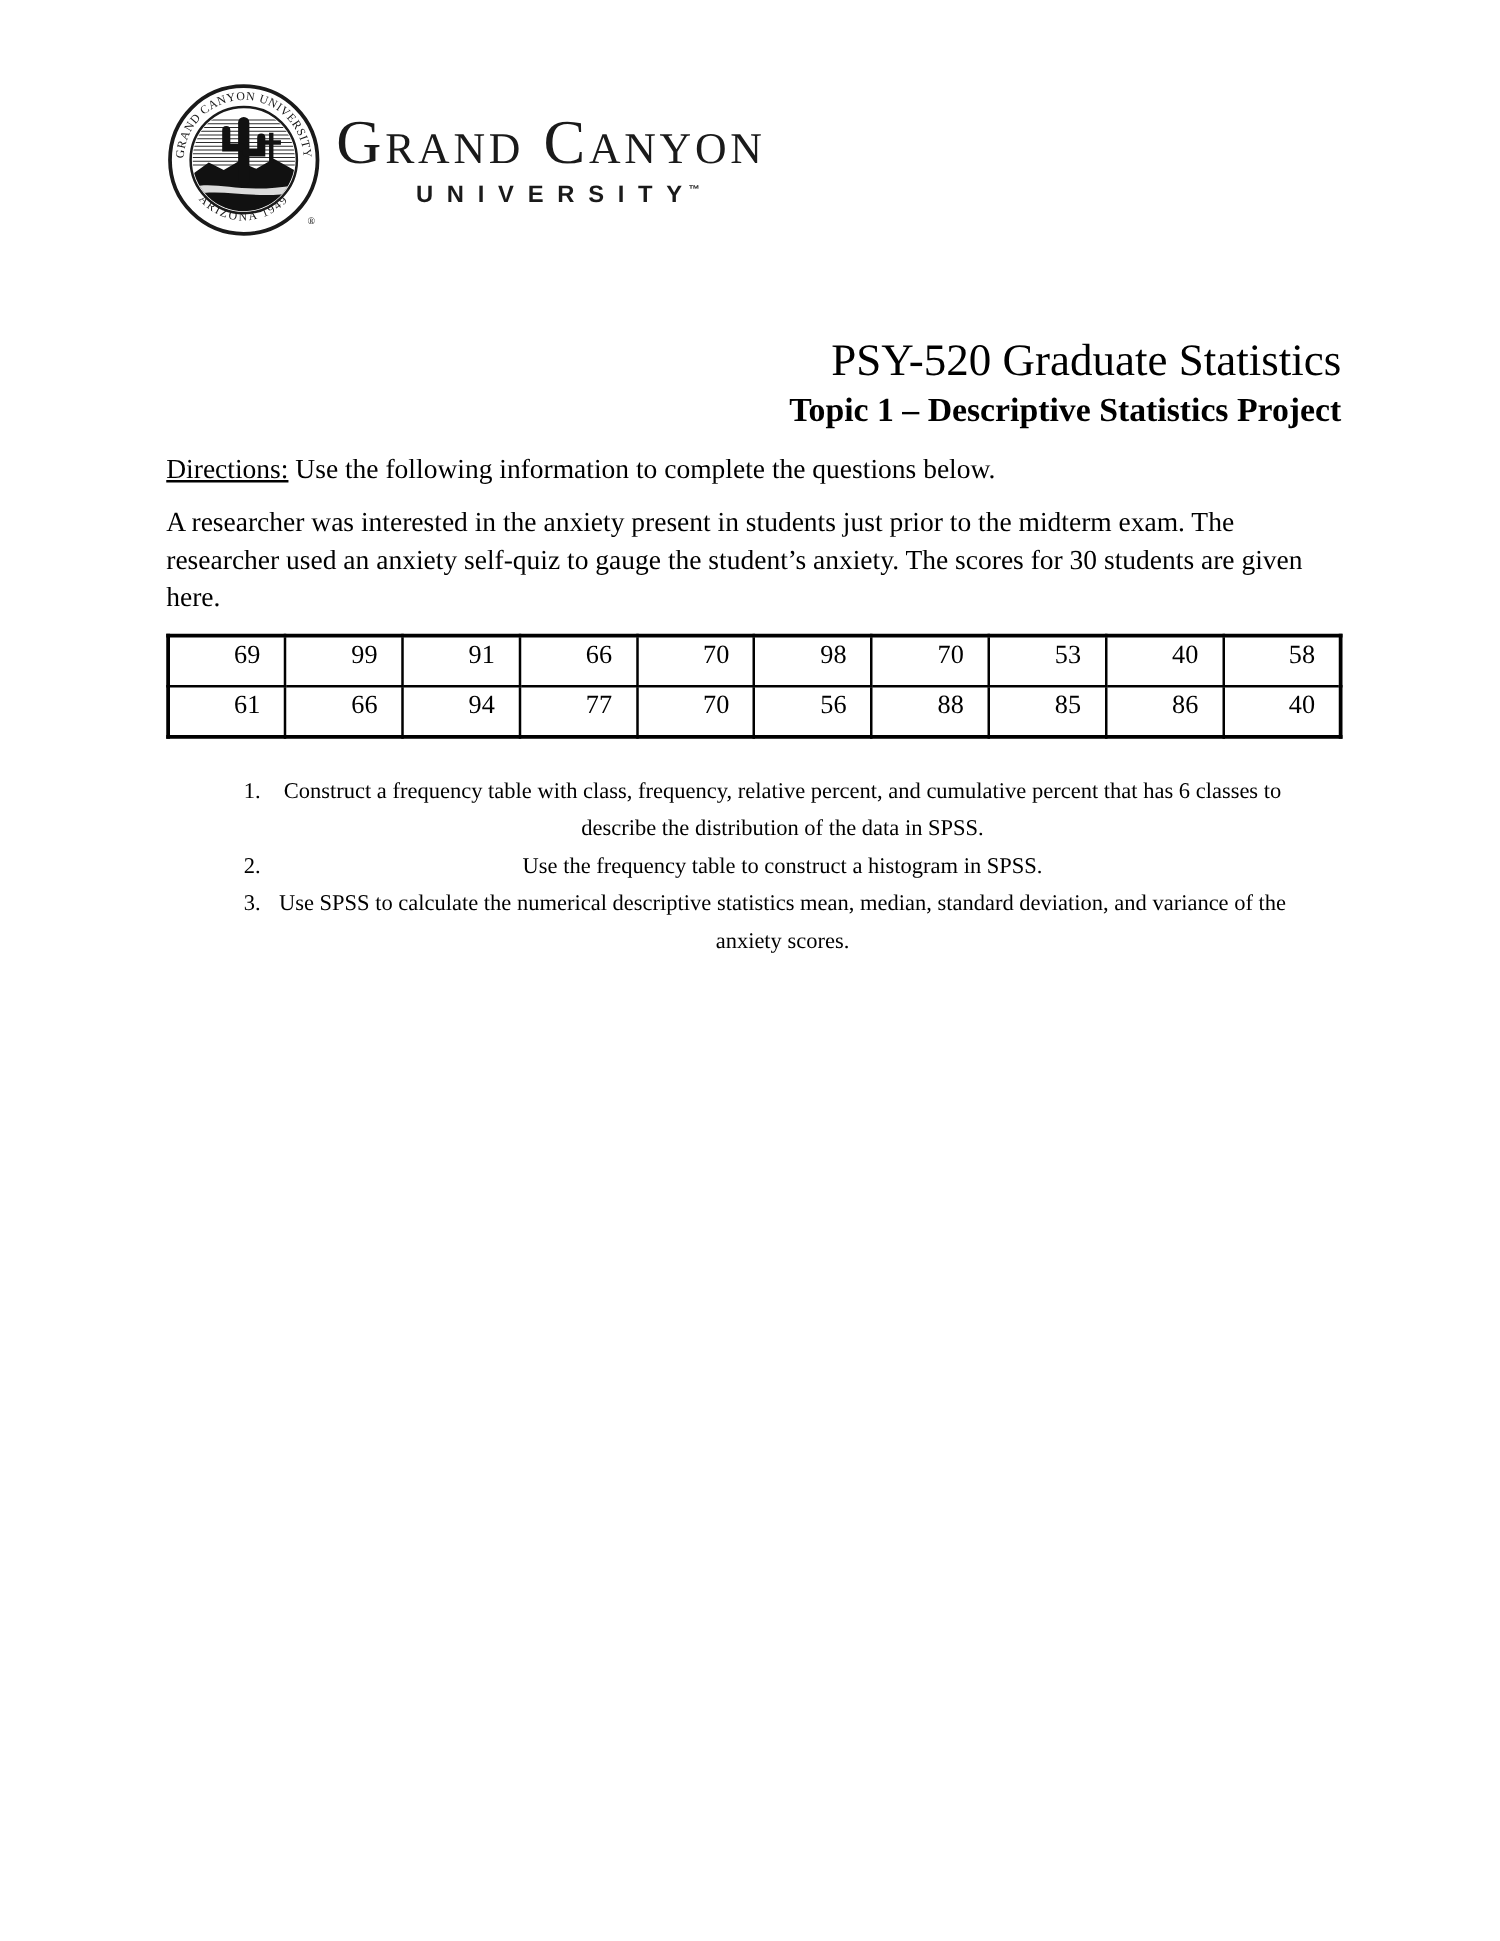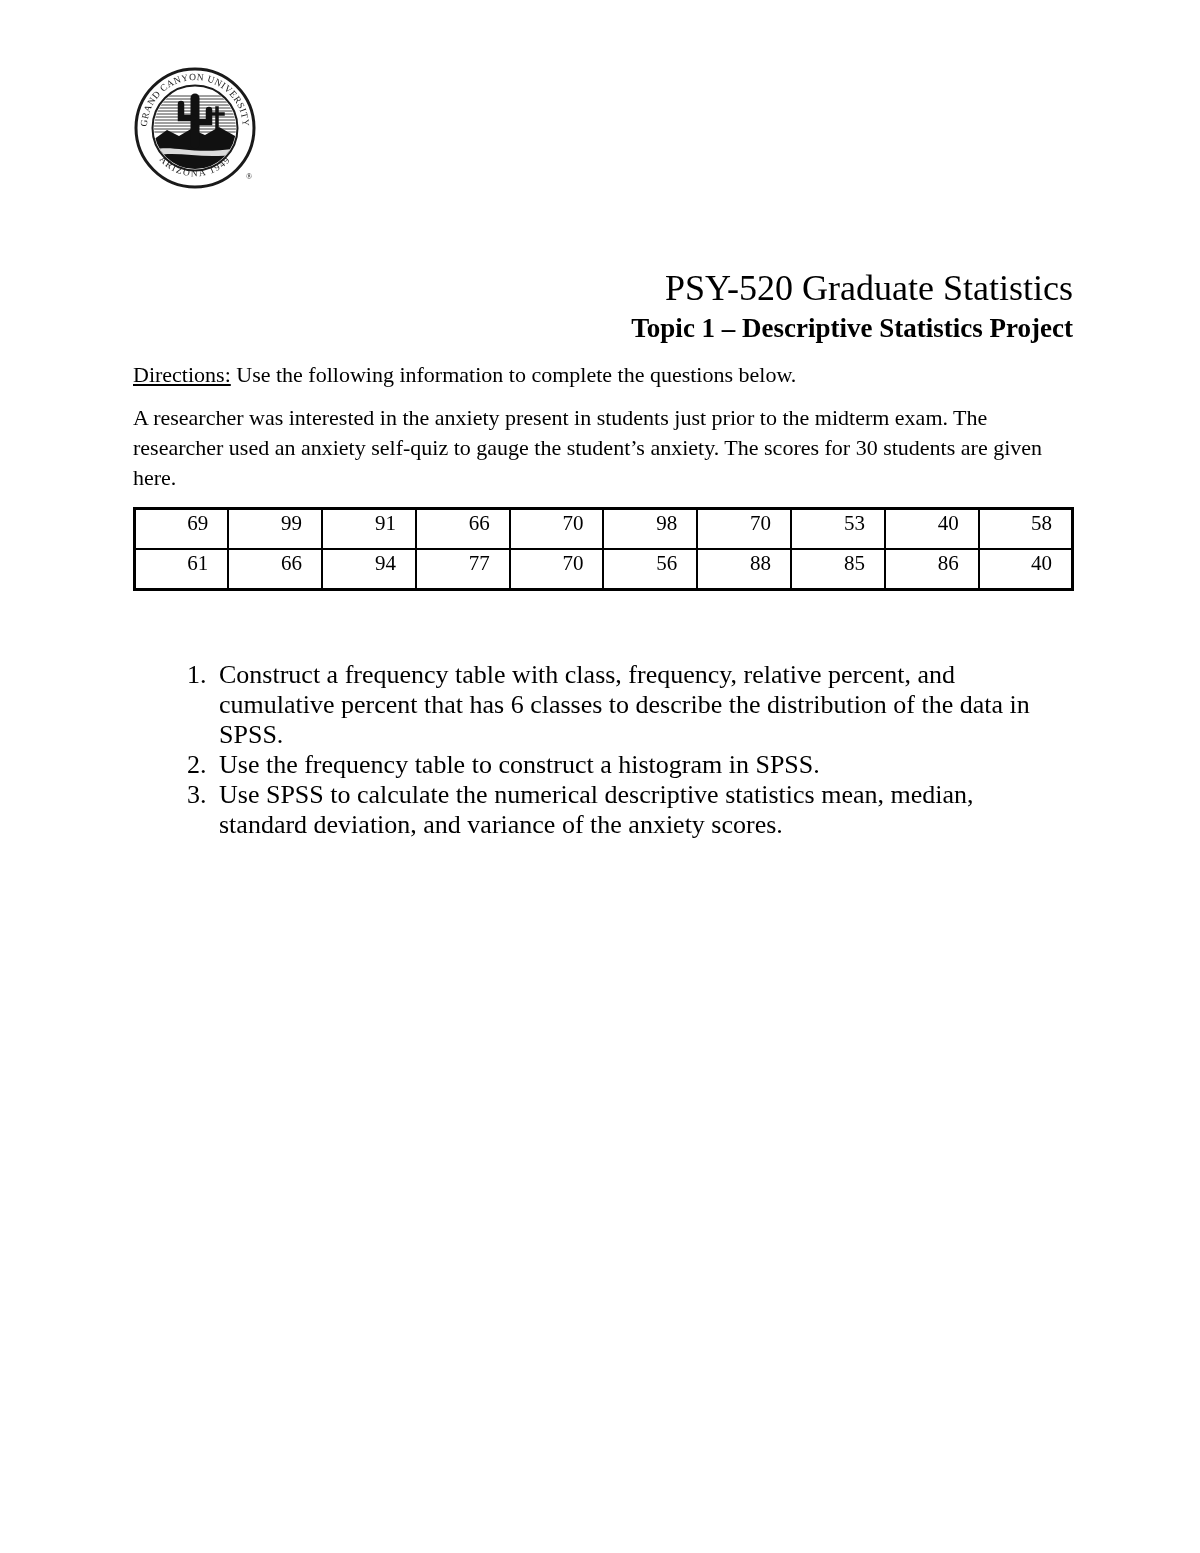--- a/index.html
+++ b/index.html
@@ -96,25 +96,26 @@
     width: 10%;
     height: 27px;
     font-size: 21px;
     text-align: right;
     padding: 1px 19px 12px 2px;
     vertical-align: middle;
   }
 
   
   .questions {
-    margin-top: 69px;
+    margin-top: 26px;
     padding-left: 80px;
-    font-size: 26px;
+    font-size: 18px;
     line-height: 30px;
     width: 900px;
+    text-align: center;
   }
   .questions li { padding-left: 6px; }
 </style>
 </head>
 <body>
 
 <div class="page">
   <div class="content">
 
     <div class="logo-row">
@@ -165,20 +166,24 @@
 
           <g stroke="#111" fill="none" stroke-linecap="round">
             <path d="M 62,78 L 62,32" stroke-width="9"></path>
             <path d="M 60,52 L 48,52 L 48,38" stroke-width="6.5"></path>
             <path d="M 64,56 L 76,56 L 76,44" stroke-width="6.5"></path>
           </g>
         </g>
 
         <text x="113" y="113" font-family="Liberation Serif, serif" font-size="8" fill="#1a1a1a">®</text>
       </svg>
+      <div class="wordmark-block">
+        <div class="wordmark">Grand Canyon</div>
+        <div class="tagline"><span>UNIVERSITY</span><span class="tm">™</span></div>
+      </div>
     </div>
 
     <div class="title-block">
       <div class="doc-title">PSY-520 Graduate Statistics</div>
       <div class="doc-subtitle">Topic 1 – Descriptive Statistics Project</div>
     </div>
 
     <p class="directions"><span class="directions-label">Directions:</span> <span>Use the following information to complete the questions below.</span></p>
 
     <p class="intro">A researcher was interested in the anxiety present in students just prior to the midterm exam. The researcher used an anxiety self-quiz to gauge the student’s anxiety. The scores for 30 students are given here.</p>

